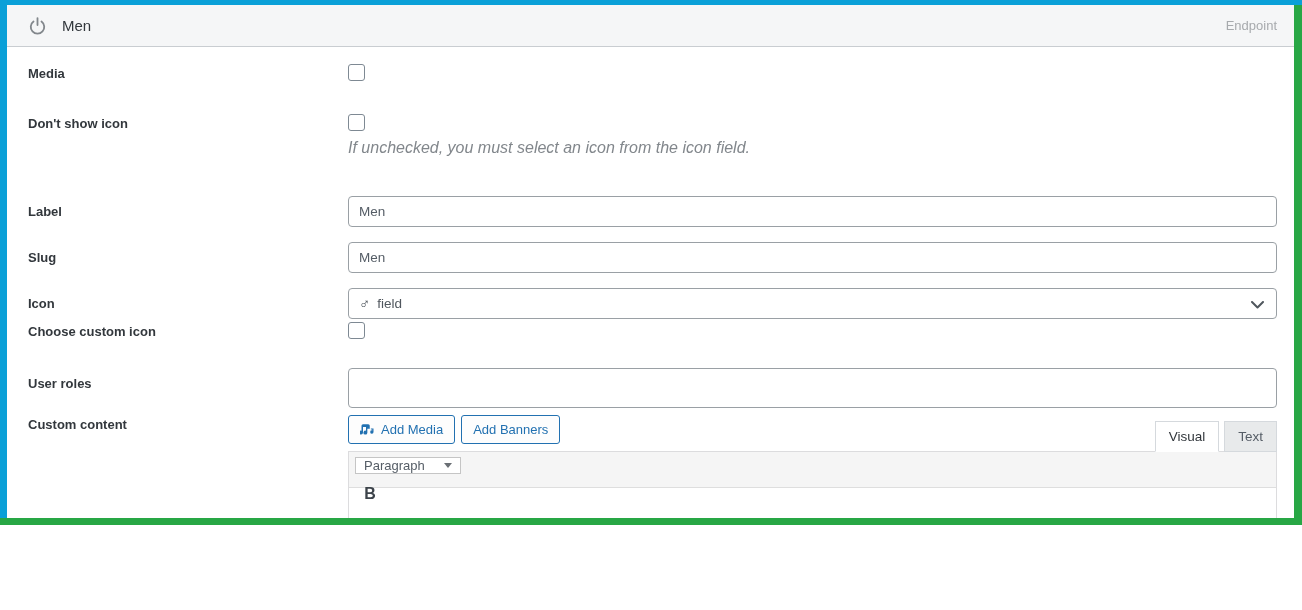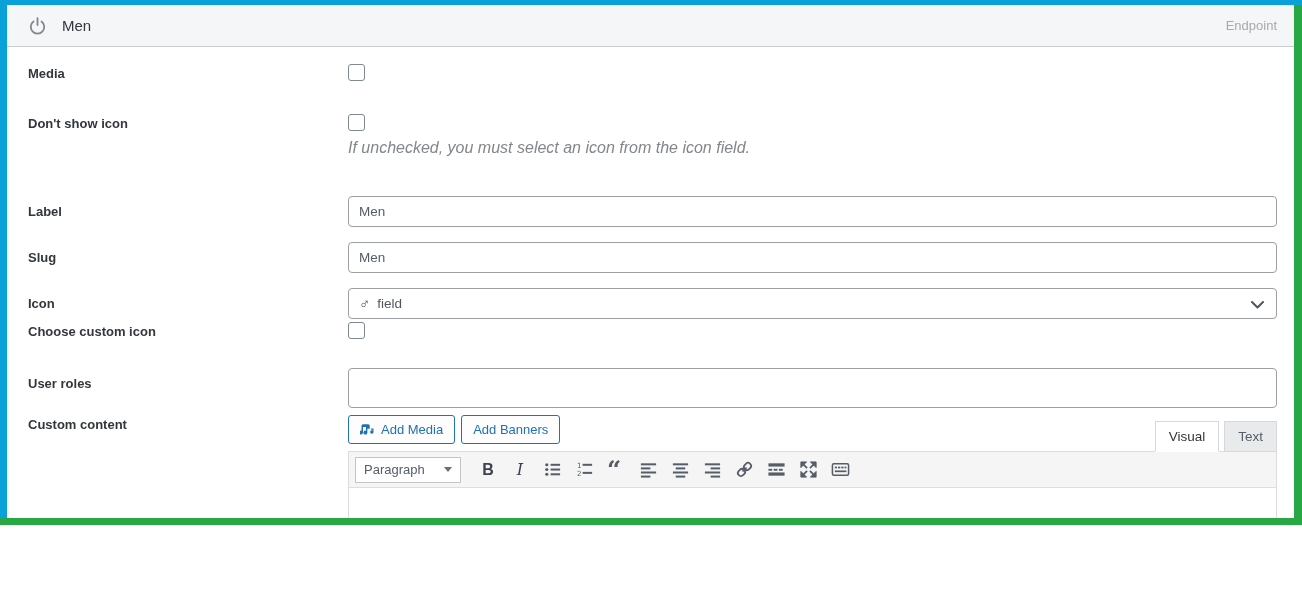--- a/index.html
+++ b/index.html
@@ -80,21 +80,21 @@
     height: 31px; padding: 0 13px; font-size: 13.5px; display: flex; align-items: center;
     cursor: pointer; border: 1px solid #d5d9dd; margin-left: 5px; color: #555d66;
   }
   .wp-tab.active { background: #fff; border-bottom-color: #fff; color: #32373c; }
   .wp-tab.inactive { background: #e8eaeb; }
 
   
   .editor-wrap { border: 1px solid #dcdcde; background: #fff; }
   .mce-toolbar {
     background: #f5f5f5; border-bottom: 1px solid #dedede;
-    display: flex; align-items: center; padding: 5px 6px; gap: 2px; height: 36px;
+    display: flex; padding: 5px 6px; gap: 10px; height: 36px; flex-direction: column;
   }
   .para-select {
     width: 106px; height: 26px; background: #fff; border: 1px solid #c5c5c5;
     display: flex; align-items: center; padding: 0 8px; font-size: 13px; color: #555d66;
     margin-right: 10px; cursor: pointer;
   }
   .para-select .para-label { flex: 1; }
   .para-caret {
     width: 0; height: 0; border-left: 4px solid transparent; border-right: 4px solid transparent;
     border-top: 5px solid #6a6f74;

